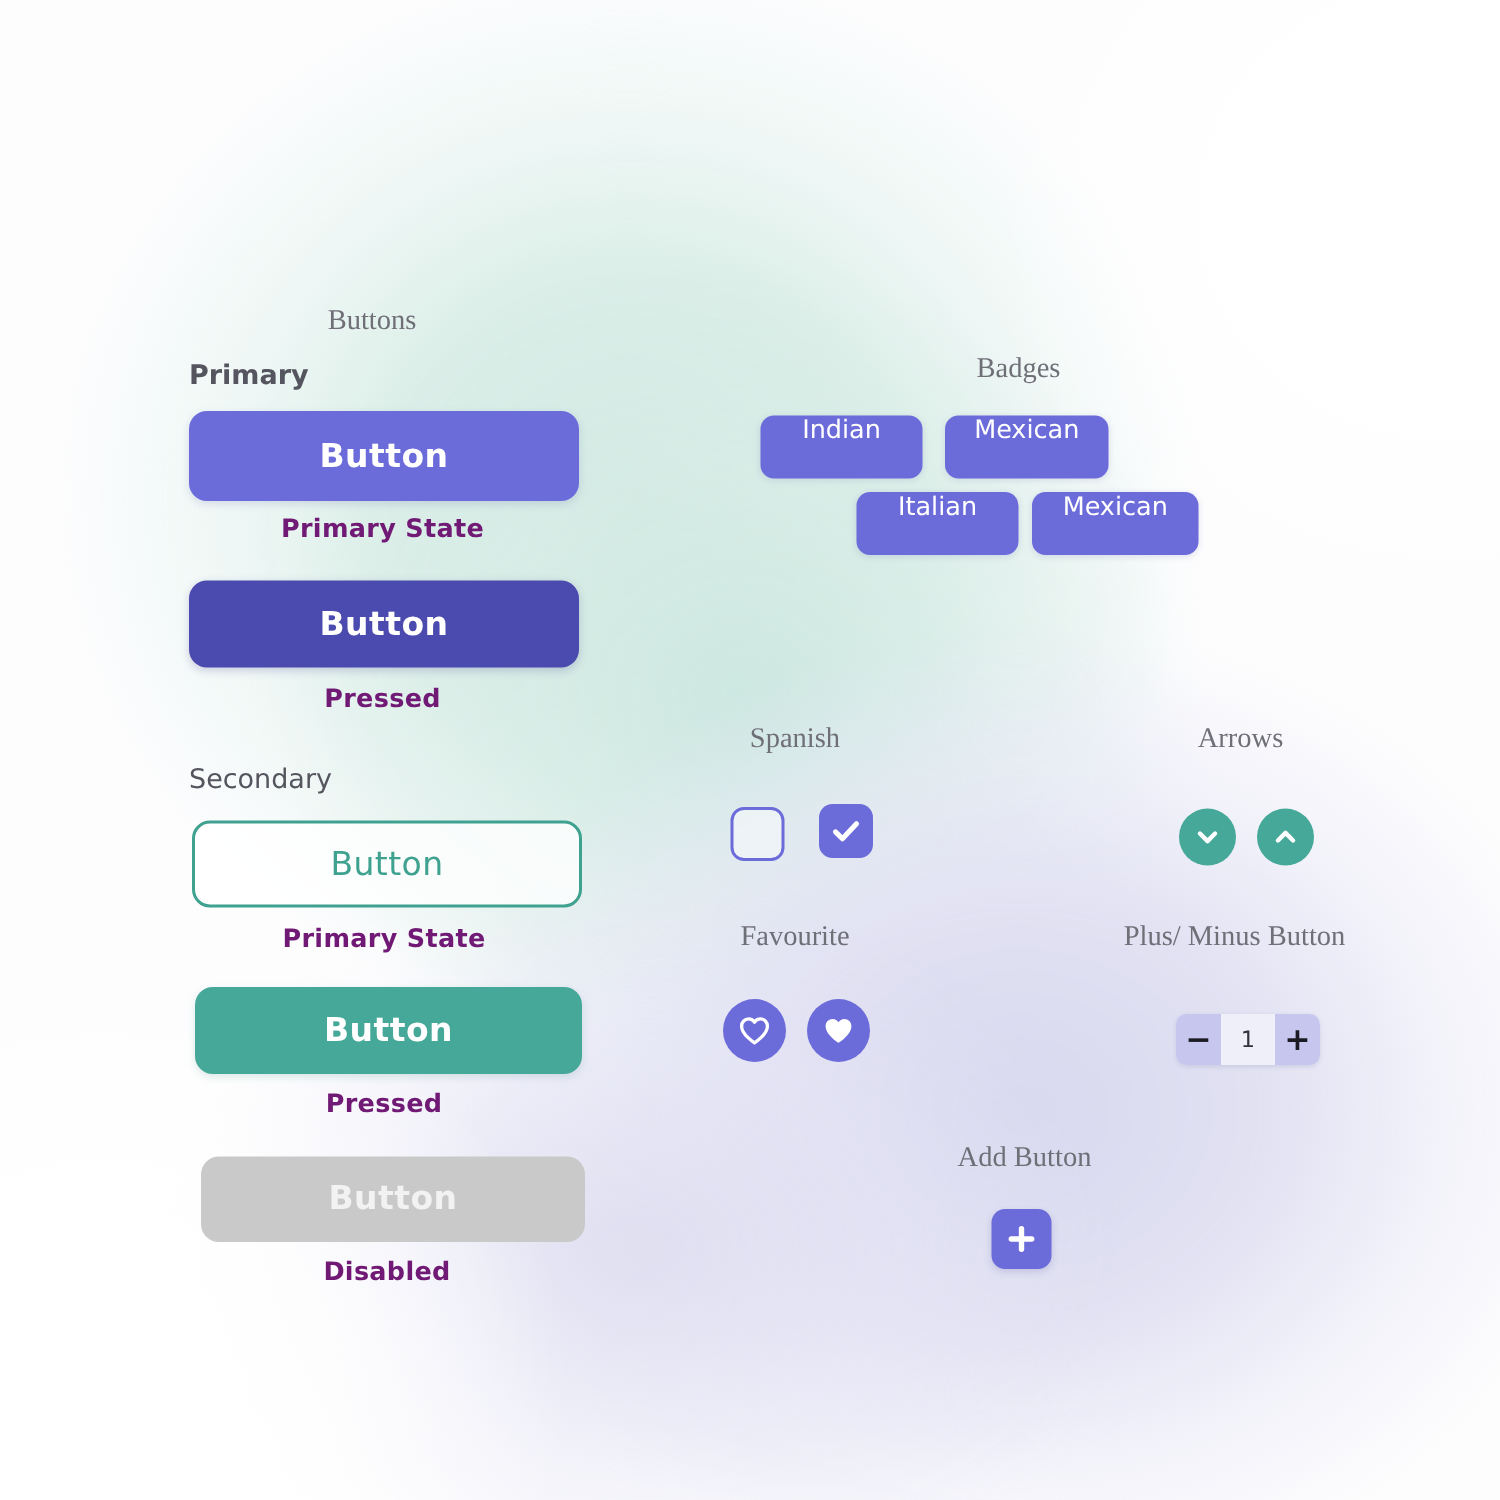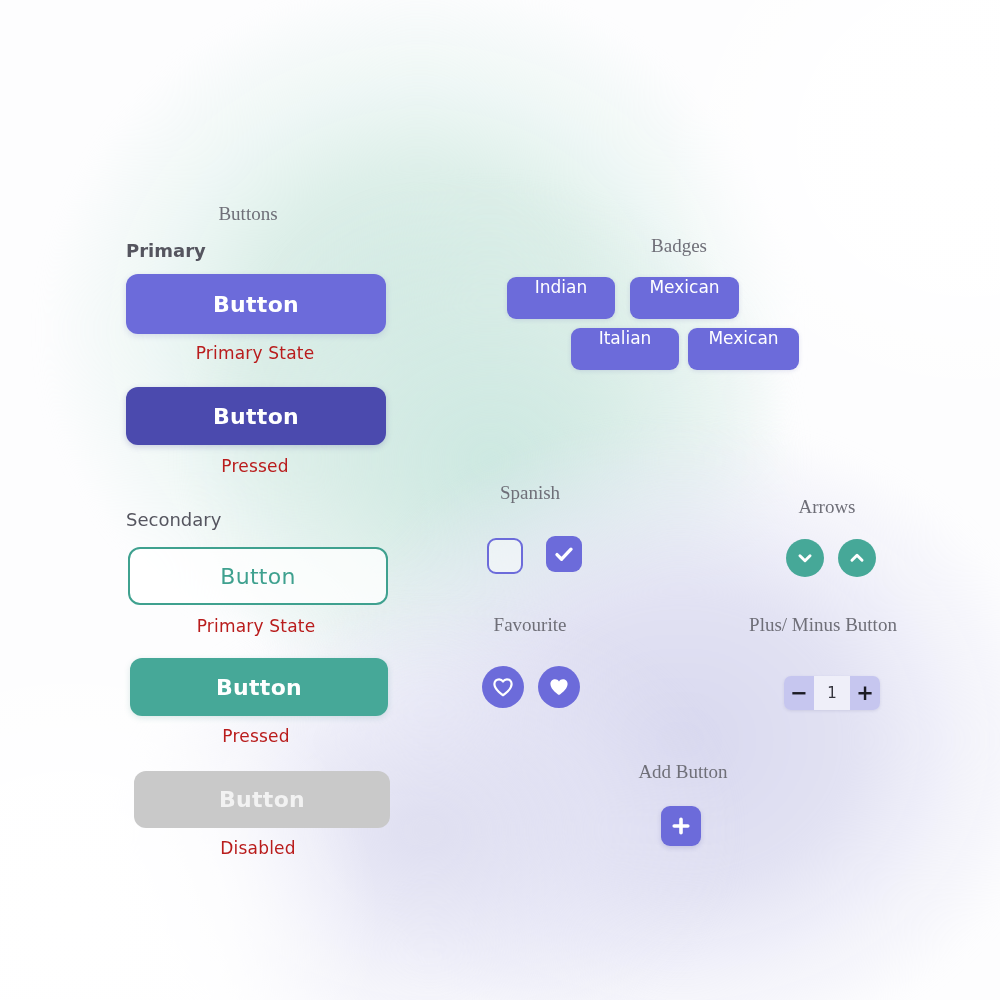--- a/index.html
+++ b/index.html
@@ -46,21 +46,21 @@
   #vignette{
     position:absolute;inset:0;
     background:radial-gradient(130% 120% at 50% 50%,rgba(255,255,255,0) 48%,rgba(255,255,255,0.72) 78%,#ffffff 100%);
     pointer-events:none;
   }
 
   .layer{position:absolute;inset:0;}
 
   
   .cap{
-    position:absolute;color:#b91c1c;font-size:17px;font-weight:400;
+    position:absolute;color:#701a75;font-size:17px;font-weight:700;
     letter-spacing:.2px;white-space:nowrap;
   }
   .cap.center{transform:translateX(-50%);}
   .sect-title{
     position:absolute;color:#6f6f78;font-size:19px;font-weight:400;
     white-space:nowrap;transform:translateX(-50%);font-family:Liberation Serif, serif;
   }
   .group-label{
     position:absolute;color:#55555f;font-size:18px;font-weight:400;
     white-space:nowrap;
@@ -192,21 +192,21 @@
     <div class="sect-title" style="left:530px;top:482px;">Spanish</div>
 
     <div class="cb cb-off" style="left:487px;top:538px;"></div>
 
     <div class="cb cb-on" style="left:546px;top:536px;">
       <svg width="24" height="24" viewBox="0 0 24 24">
         <path d="M5 12.6 L9.6 17.2 L19 7.2" fill="none" stroke="#ffffff" stroke-width="3.4" stroke-linecap="round" stroke-linejoin="round"></path>
       </svg>
     </div>
 
-    <div class="sect-title" style="left:827px;top:496px;">Arrows</div>
+    <div class="sect-title" style="left:827px;top:482px;">Arrows</div>
 
     <div class="circ circ-teal" style="left:786px;top:539px;">
       <svg width="22" height="22" viewBox="0 0 24 24">
         <path d="M6.5 9.5 L12 15 L17.5 9.5" fill="none" stroke="#ffffff" stroke-width="3.2" stroke-linecap="round" stroke-linejoin="round"></path>
       </svg>
     </div>
     <div class="circ circ-teal" style="left:838px;top:539px;">
       <svg width="22" height="22" viewBox="0 0 24 24">
         <path d="M6.5 14.5 L12 9 L17.5 14.5" fill="none" stroke="#ffffff" stroke-width="3.2" stroke-linecap="round" stroke-linejoin="round"></path>
       </svg>

